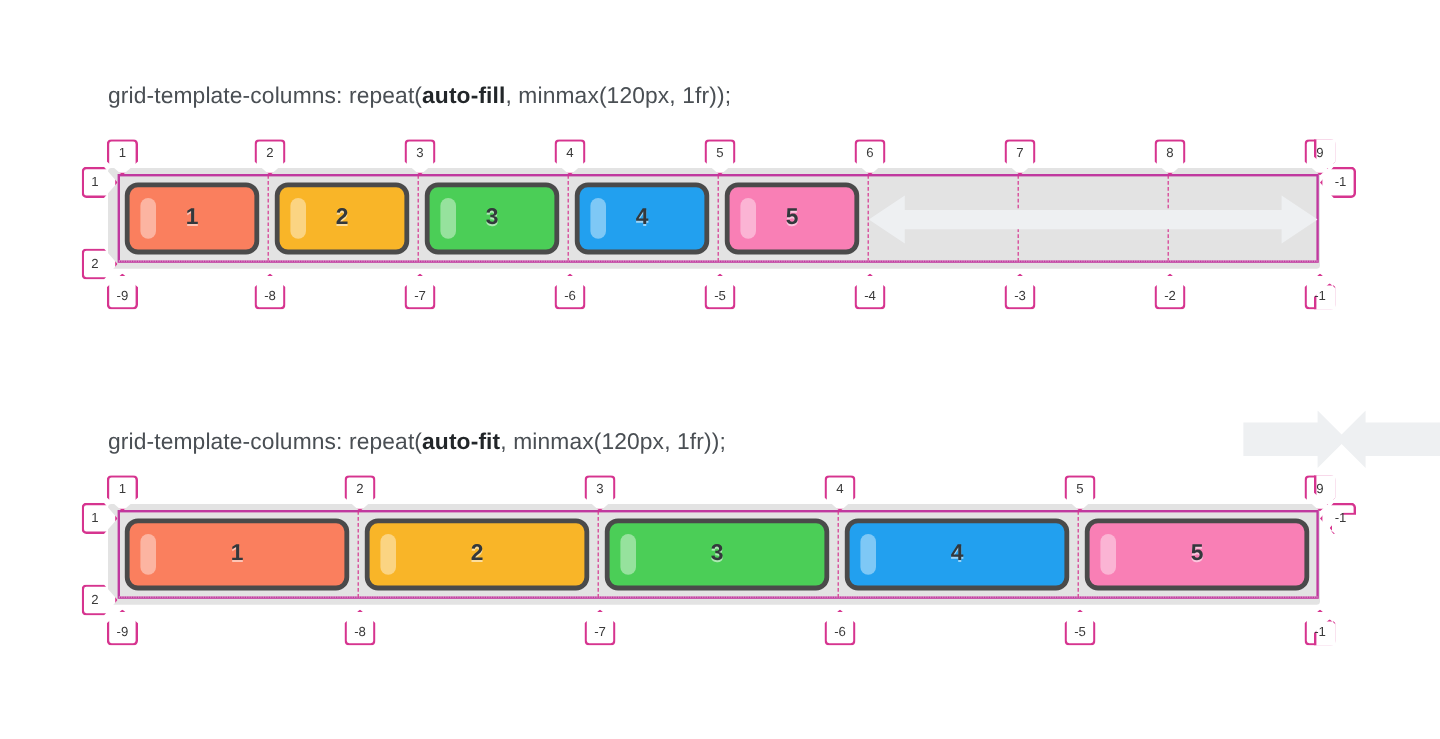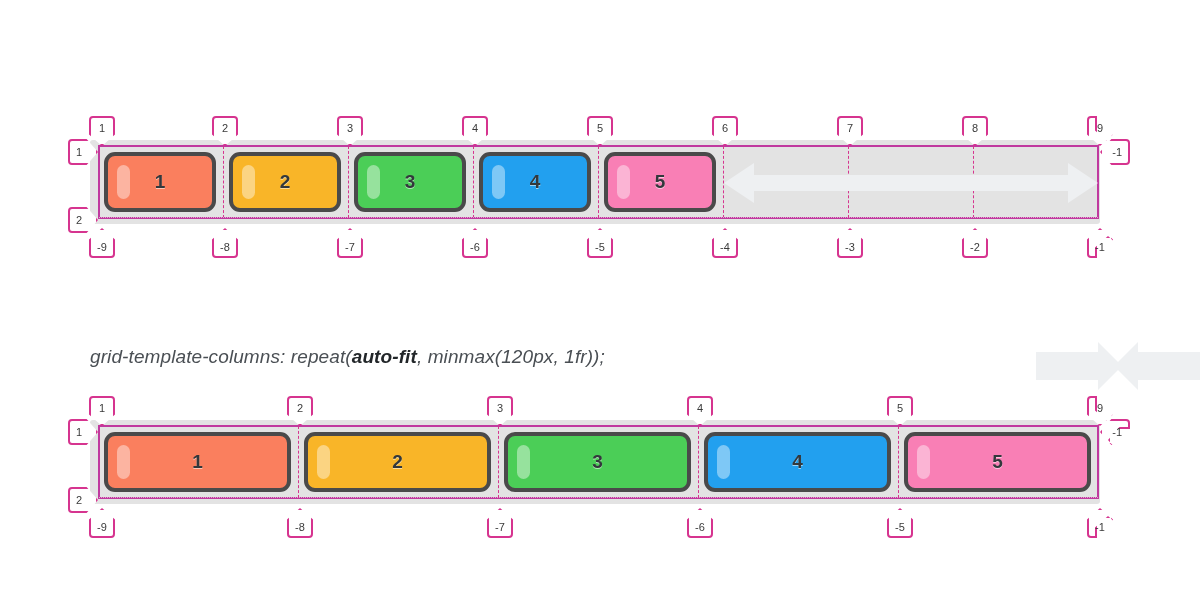--- a/index.html
+++ b/index.html
@@ -111,20 +111,23 @@
   .badge span{position:relative;z-index:2;}
 
   
   .collapse-deco{position:absolute;pointer-events:none;}
 </style>
 </head>
 <body>
 
 <div class="section" style="top:0;height:300px;">
 
+  <div class="heading" style="left:90px;top:70px;">
+    <span>grid-template-columns: repeat(</span><b>auto-fill</b><span>, minmax(120px, 1fr));</span>
+  </div>
 
   <div class="grid-wrap" style="left:90px;top:140px;width:1010px;height:84px;">
 
     <div class="gray-track" style="width:1010px;height:84px;"></div>
 
     <div class="pink-box" style="left:8px;top:5px;width:1001px;height:74px;"></div>
 
     <div class="vline" style="left:133px;top:6px;height:72px;"></div>
     <div class="vline" style="left:258px;top:6px;height:72px;"></div>
     <div class="vline" style="left:383px;top:6px;height:72px;"></div>
@@ -226,21 +229,21 @@
       <span>2</span>
     </div>
 
   <div class="badge left" style="left:1100px;top:139px;">
       <span>-1</span>
     </div>
 </div>
 
 <div class="section" style="top:300px;height:316px;">
 
-  <div class="heading" style="left:90px;top:46px;font-style:italic;">
+  <div class="heading" style="left:90px;top:58px;">
     <span>grid-template-columns: repeat(</span><b>auto-fit</b><span>, minmax(120px, 1fr));</span>
   </div>
 
   <div class="collapse-deco" style="left:1036px;top:42px;width:164px;height:48px;">
     <svg width="164" height="48" viewBox="0 0 164 48">
       <path d="M0 10 L62 10 L62 0 L86 24 L62 48 L62 38 L0 38 Z" fill="#eef0f2"></path>
       <path d="M164 10 L102 10 L102 0 L78 24 L102 48 L102 38 L164 38 Z" fill="#eef0f2"></path>
     </svg>
   </div>
 

